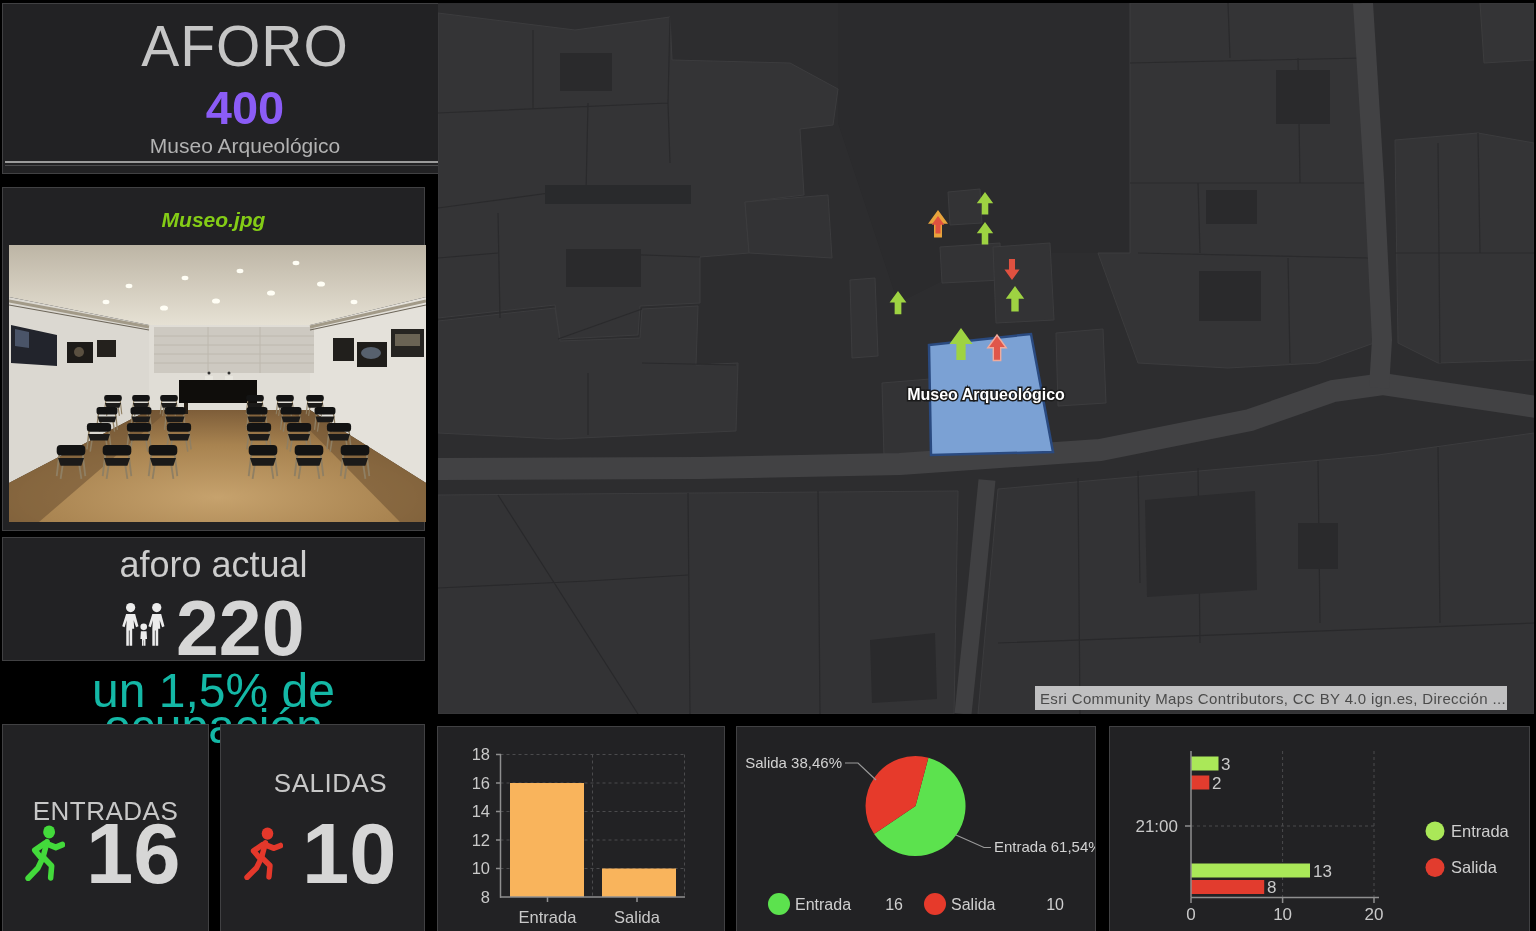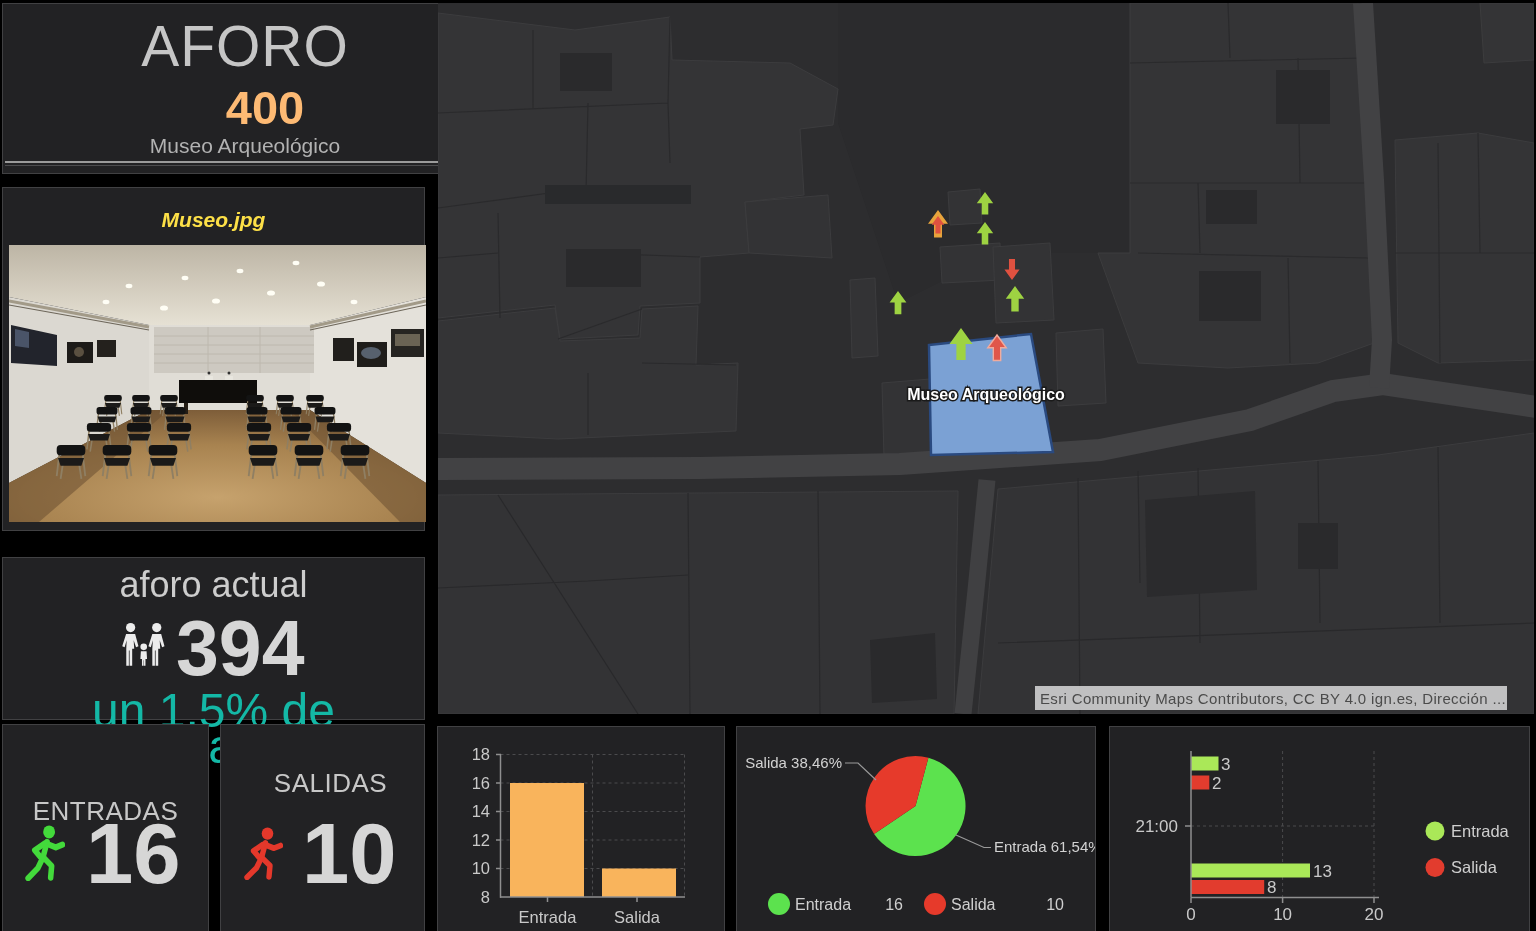--- a/index.html
+++ b/index.html
@@ -6,31 +6,31 @@
     font-family:"Liberation Sans", sans-serif;}
   .panel{position:absolute;background:#222224;border:1px solid #414143;box-sizing:border-box;}
 </style>
 </head>
 <body>
 
 <div class="panel" id="p1" style="left:2px;top:3px;width:486px;height:171px;">
 
   <div style="position:absolute;left:0;width:100%;top:12px;font-size:57px;line-height:60px;color:#c6c6c6;text-align:center;letter-spacing:1px;">AFORO</div>
 
-  <div style="position:absolute;left:0;width:100%;top:80px;font-size:47px;line-height:48px;color:#fdba74;font-weight:bold;text-align:center;margin-left:20px;">400</div>
+  <div style="position:absolute;left:0;width:100%;top:80px;font-size:47px;line-height:48px;color:#8b5cf6;font-weight:bold;text-align:center;">400</div>
 
   <div style="position:absolute;left:0;width:100%;top:130px;font-size:21px;line-height:23px;color:#b2b2b2;text-align:center;">Museo Arqueológico</div>
 
   <div style="position:absolute;left:2px;right:2px;top:157px;height:2px;background:#9b9b9b;"></div>
   <div style="position:absolute;left:2px;right:2px;top:161px;height:1px;background:#4c4c4e;"></div>
 </div>
 
 <div class="panel" id="p2" style="left:2px;top:187px;width:423px;height:344px;">
 
-  <div style="position:absolute;left:0;width:100%;top:20px;font-size:21px;color:#fde047;font-weight:bold;font-style:italic;text-align:center;">Museo.jpg</div>
+  <div style="position:absolute;left:0;width:100%;top:20px;font-size:21px;color:#84cc16;font-weight:bold;font-style:italic;text-align:center;">Museo.jpg</div>
 
   <div id="photo" style="position:absolute;left:6px;top:57px;width:417px;height:277px;">
   <svg width="417" height="277" viewBox="0 0 417 277">
     <defs>
       <linearGradient id="ceilg" x1="0" y1="0" x2="0" y2="1">
         <stop offset="0" stop-color="#bdb5a5"></stop>
             <stop offset="1" stop-color="#e6e1d4"></stop>
       </linearGradient>
       <radialGradient id="floorg" cx="0.5" cy="0.78" r="0.85">
         <stop offset="0" stop-color="#c6a26d"></stop>
@@ -120,38 +120,38 @@
       <use href="#chair" transform="translate(108,200) scale(1.3)"></use>
       <use href="#chair" transform="translate(154,200) scale(1.3)"></use>
       <use href="#chair" transform="translate(254,200) scale(1.3)"></use>
       <use href="#chair" transform="translate(300,200) scale(1.3)"></use>
       <use href="#chair" transform="translate(346,200) scale(1.3)"></use>
     </g>
   </svg>
   </div>
 </div>
 
-<div class="panel" id="p3" style="left:2px;top:537px;width:423px;height:163px;margin-top:20px;">
+<div class="panel" id="p3" style="left:2px;top:537px;width:423px;height:124px;">
 
   <div style="position:absolute;left:0;width:100%;top:9px;font-size:36px;line-height:36px;color:#cdcdcd;text-align:center;">aforo actual</div>
 
   <div style="position:absolute;left:117px;top:64px;">
     <svg width="48" height="45" viewBox="0 0 52 48">
       <g fill="#ececec">
         <circle cx="11.5" cy="5.6" r="5"></circle>
         <path d="M6.6 12.6 L16.4 12.6 L20 26 L17.4 26.9 L14.8 19.5 L15.4 28.6 L13.2 28.6 L13.2 47 L10.4 47 L10.4 30.5 L9.6 30.5 L9.6 47 L6.8 47 L6.8 28.6 L7.2 19.5 L5 26.9 L2.4 26 Z"></path>
         <circle cx="25.7" cy="26.5" r="3.6"></circle>
         <path d="M22.6 31.4 L28.8 31.4 L29.3 39.8 L27.6 39.8 L27.6 47 L25.9 47 L25.9 41 L25.5 41 L25.5 47 L23.8 47 L23.8 39.8 L22.1 39.8 Z"></path>
         <circle cx="39.8" cy="5.6" r="5"></circle>
         <path d="M35 12.6 L44.6 12.6 L48.2 26 L45.6 26.9 L43 19.5 L43.6 28.6 L41.4 28.6 L41.4 47 L38.6 47 L38.6 30.5 L37.8 30.5 L37.8 47 L35 47 L35 28.6 L35.6 19.5 L33.4 26.9 L30.8 26 Z"></path>
       </g>
     </svg>
   </div>
 
-  <div style="position:absolute;left:173px;top:52px;font-size:77px;line-height:77px;color:#d6d6d6;font-weight:bold;">394</div>
+  <div style="position:absolute;left:173px;top:52px;font-size:77px;line-height:77px;color:#d6d6d6;font-weight:bold;">220</div>
 
   <div style="position:absolute;left:0;width:100%;top:135px;font-size:48px;line-height:36px;color:#14b8a6;text-align:center;">un 1,5% de ocupación</div>
 </div>
 
 <div class="panel" id="p4" style="left:2px;top:724px;width:207px;height:210px;">
 
   <div style="position:absolute;left:0;width:100%;top:45px;font-size:26px;line-height:26px;color:#c7c7c7;text-align:center;letter-spacing:0.5px;margin-top:28px;">ENTRADAS</div>
 
   <div style="position:absolute;left:21px;top:100px;">
     <svg width="41" height="56" viewBox="0 0 40 50" preserveAspectRatio="none">

